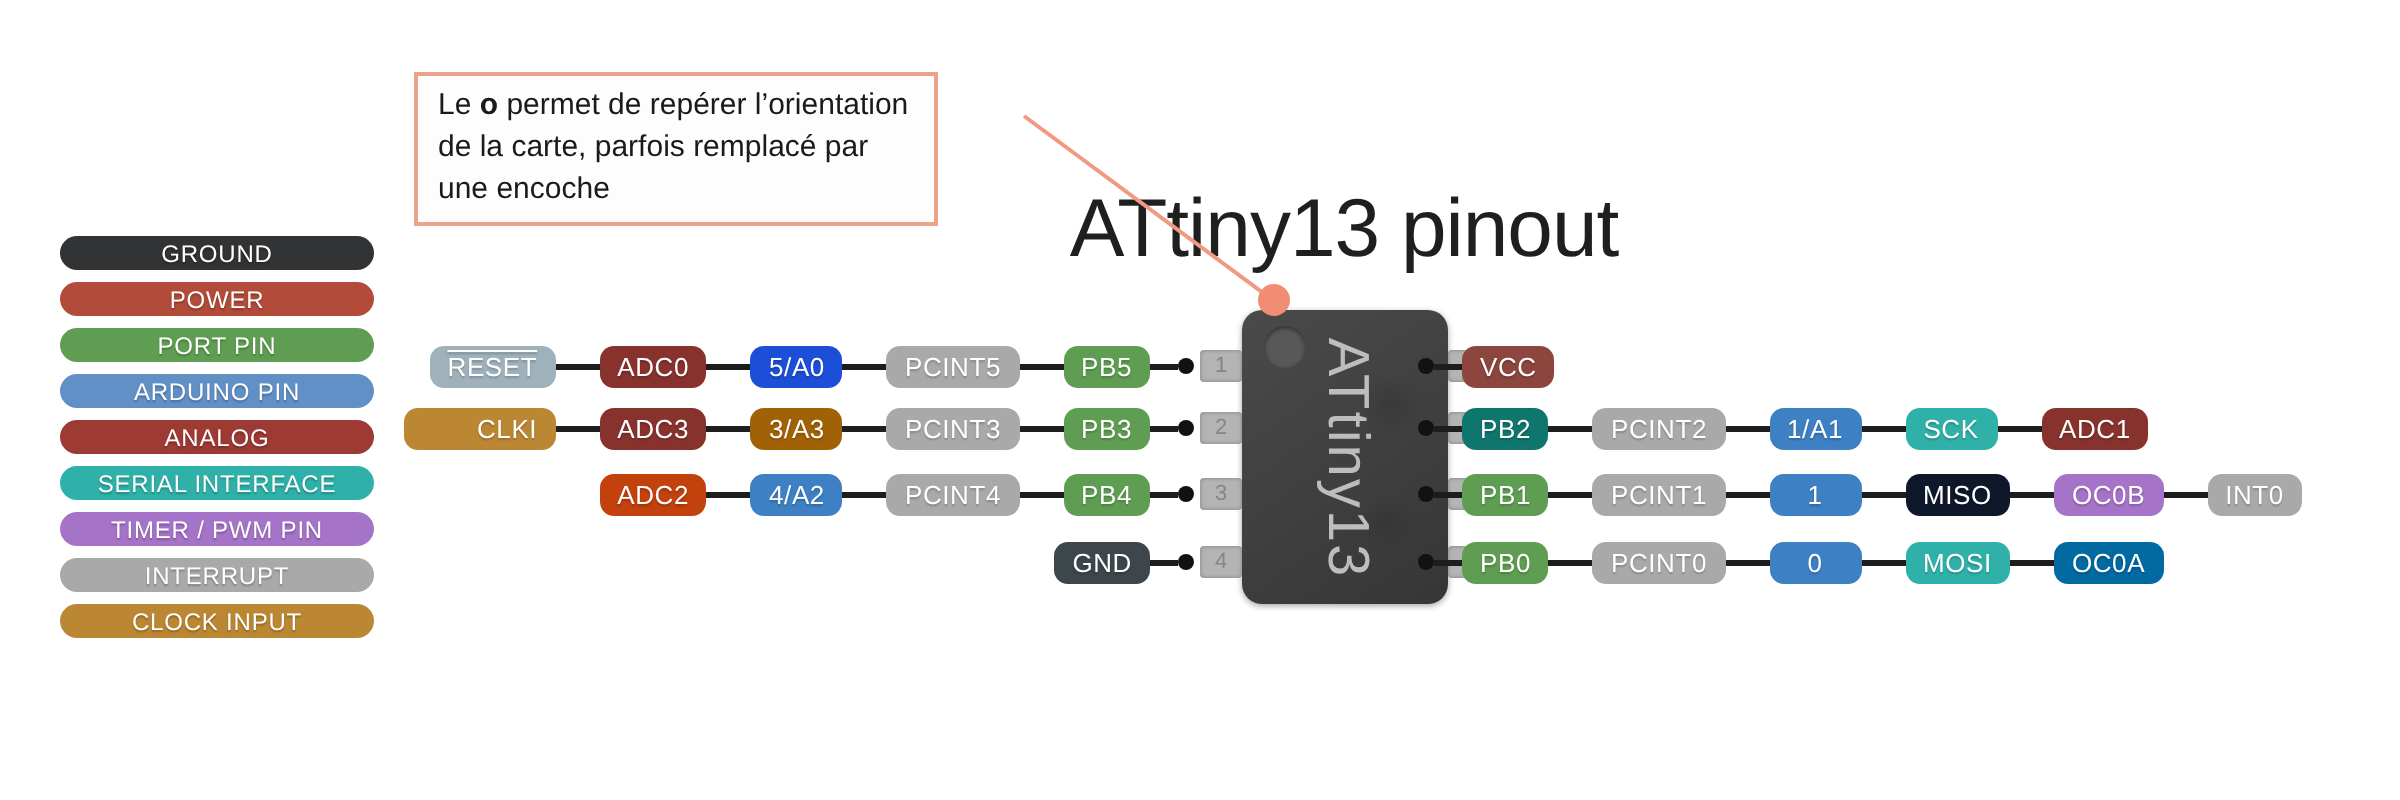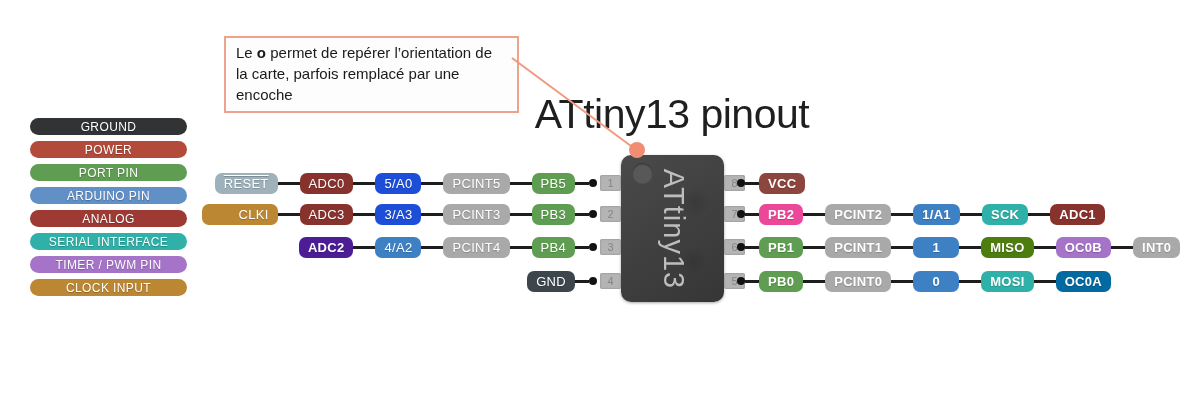--- a/index.html
+++ b/index.html
@@ -5,23 +5,23 @@
   html,body{margin:0;padding:0;background:#fff;}
   #canvas{position:relative;width:1200px;height:400px;background:#ffffff;overflow:hidden;
           font-family:"Liberation Sans",sans-serif;}
 
   
   .legend{position:absolute;left:30px;top:118px;width:157px;display:flex;flex-direction:column;gap:6px;}
   .lpill{height:17px;border-radius:9px;color:#fff;font-size:12px;letter-spacing:.4px;
          display:flex;align-items:center;justify-content:center;text-shadow:0 1px 1px rgba(0,0,0,.25);}
 
   
-  .callout{position:absolute;left:207px;top:36px;width:295px;box-sizing:border-box;
+  .callout{position:absolute;left:207px;top:36px;width:262px;box-sizing:border-box;
            border:2px solid #eca28b;background:#fdfdfd;padding:4px 10px 6px 10px;
-           font-size:15px;line-height:1.4;color:#1a1a1a;margin-left:17px;}
+           font-size:15px;line-height:1.4;color:#1a1a1a;}
   .callout b{font-weight:bold;}
   .pointer-line{position:absolute;left:512px;top:57px;width:156px;height:2px;background:#f09a81;
                 transform-origin:0 50%;transform:rotate(36.5deg);}
   .pointer-dot{position:absolute;left:629px;top:142px;width:16px;height:16px;border-radius:50%;background:#f08d72;}
 
   
   .title{position:absolute;left:496px;top:91px;width:352px;text-align:center;
          font-size:41px;color:#1f1f1f;letter-spacing:-.5px;white-space:nowrap;}
 
   
@@ -37,21 +37,21 @@
               font-size:29px;color:#bdbdbd;letter-spacing:1px;white-space:nowrap;}
 
   
   .pin{position:absolute;width:21px;height:16px;background:#b4b4b4;color:#858585;
        font-size:11px;line-height:16px;text-align:center;border-radius:2px;
        box-shadow:inset 0 0 2px rgba(0,0,0,.3);}
 
   
   .prow{position:absolute;display:flex;align-items:center;height:22px;}
   .prow.left{right:603px;}
-  .prow.right{left:737px;font-weight:bold;}
+  .prow.right{left:709px;}
   .pill{position:relative;height:21px;display:flex;align-items:center;justify-content:center;
         padding:0 9px;border-radius:7px;color:#fff;font-size:13px;letter-spacing:.3px;
         box-sizing:border-box;white-space:nowrap;flex:none;text-shadow:0 1px 1px rgba(0,0,0,.2);}
   .r-arduino{min-width:46px;}
   .r-serial{min-width:46px;}
   .r-reset{min-width:60px;}
   .ov{text-decoration:overline;}
   .link{width:22px;height:3px;background:#1d1d1d;flex:none;}
   .lead{width:14px;}
   .cdot{width:8px;height:8px;border-radius:50%;background:#121212;flex:none;}
@@ -69,20 +69,21 @@
 <div id="canvas">
 
   <div class="legend" id="legend">
       <div class="lpill" style="background: rgb(50, 51, 53);">GROUND</div>
       <div class="lpill" style="background: rgb(178, 75, 58);">POWER</div>
       <div class="lpill" style="background: rgb(95, 158, 82);">PORT PIN</div>
       <div class="lpill" style="background: rgb(97, 144, 199);">ARDUINO PIN</div>
       <div class="lpill" style="background: rgb(157, 58, 51);">ANALOG</div>
       <div class="lpill" style="background: rgb(47, 177, 169);">SERIAL INTERFACE</div>
       <div class="lpill" style="background: rgb(165, 115, 200);">TIMER / PWM PIN</div>
+      <div class="lpill" style="background: rgb(169, 169, 169);">INTERRUPT</div>
       <div class="lpill" style="background: rgb(187, 135, 51);">CLOCK INPUT</div>
     </div>
 
   <div class="callout"><span>Le </span><b>o</b><span> permet de repérer l’orientation de la carte, parfois remplacé par une encoche</span></div>
 
   <div class="title">ATtiny13 pinout</div>
 
   <div class="chip">
     <div class="chip-dot"></div>
     <div class="chip-label">ATtiny13</div>
@@ -130,36 +131,36 @@
       </div>
       <div class="prow left" style="top: 203px;">
         <div class="pill r-clock" style="background: rgb(187, 135, 51); padding-left: 36px;">
           <span>CLKI</span>
         </div>
         <div class="link" style="background: rgb(29, 29, 29);"></div>
         <div class="pill r-analog" style="background: rgb(136, 50, 46);">
           <span>ADC3</span>
         </div>
         <div class="link" style="background: rgb(29, 29, 29);"></div>
-        <div class="pill r-arduino" style="background: #1d4ed8;">
+        <div class="pill r-arduino" style="background: #a16207;">
           <span>3/A3</span>
         </div>
         <div class="link" style="background: rgb(29, 29, 29);"></div>
         <div class="pill r-interrupt" style="background: rgb(169, 169, 169);">
           <span>PCINT3</span>
         </div>
         <div class="link" style="background: rgb(29, 29, 29);"></div>
         <div class="pill r-port" style="background: rgb(95, 158, 82);">
           <span>PB3</span>
         </div>
         <div class="link lead" style="background: rgb(29, 29, 29);"></div>
         <div class="cdot"></div>
       </div>
       <div class="prow left" style="top: 236px;">
-        <div class="pill r-analog" style="background: #4c1d95; font-weight: bold;">
+        <div class="pill r-analog" style="background: #c2410c;">
           <span>ADC2</span>
         </div>
         <div class="link" style="background: rgb(29, 29, 29);"></div>
         <div class="pill r-arduino" style="background: rgb(61, 128, 195);">
           <span>4/A2</span>
         </div>
         <div class="link" style="background: rgb(29, 29, 29);"></div>
         <div class="pill r-interrupt" style="background: rgb(169, 169, 169);">
           <span>PCINT4</span>
         </div>
@@ -182,21 +183,21 @@
       <div class="prow right" style="top: 172px;">
         <div class="cdot"></div>
         <div class="link lead" style="background: rgb(29, 29, 29);"></div>
         <div class="pill r-vcc ringed ring-red" style="background: rgb(140, 70, 62); --ringc: #e8231a;">
           <span>VCC</span>
         </div>
       </div>
       <div class="prow right" style="top: 203px;">
         <div class="cdot"></div>
         <div class="link lead" style="background: rgb(29, 29, 29);"></div>
-        <div class="pill r-port" style="background: #ec4899;">
+        <div class="pill r-port" style="background: #0f766e;">
           <span>PB2</span>
         </div>
         <div class="link" style="background: rgb(29, 29, 29);"></div>
         <div class="pill r-interrupt" style="background: rgb(169, 169, 169);">
           <span>PCINT2</span>
         </div>
         <div class="link" style="background: rgb(29, 29, 29);"></div>
         <div class="pill r-arduino" style="background: rgb(61, 128, 195);">
           <span>1/A1</span>
         </div>
@@ -217,21 +218,21 @@
         </div>
         <div class="link" style="background: rgb(29, 29, 29);"></div>
         <div class="pill r-interrupt" style="background: rgb(169, 169, 169);">
           <span>PCINT1</span>
         </div>
         <div class="link" style="background: rgb(29, 29, 29);"></div>
         <div class="pill r-arduino" style="background: rgb(61, 128, 195);">
           <span>1</span>
         </div>
         <div class="link" style="background: rgb(29, 29, 29);"></div>
-        <div class="pill r-serial ringed ring-salmon" style="background: #4d7c0f; --ringc: #f0977e;">
+        <div class="pill r-serial ringed ring-salmon" style="background: #0f172a; --ringc: #f0977e;">
           <span>MISO</span>
         </div>
         <div class="link" style="background: rgb(29, 29, 29);"></div>
         <div class="pill r-timer" style="background: rgb(165, 115, 200);">
           <span>OC0B</span>
         </div>
         <div class="link" style="background: rgb(29, 29, 29);"></div>
         <div class="pill r-interrupt" style="background: rgb(169, 169, 169);">
           <span>INT0</span>
         </div>

